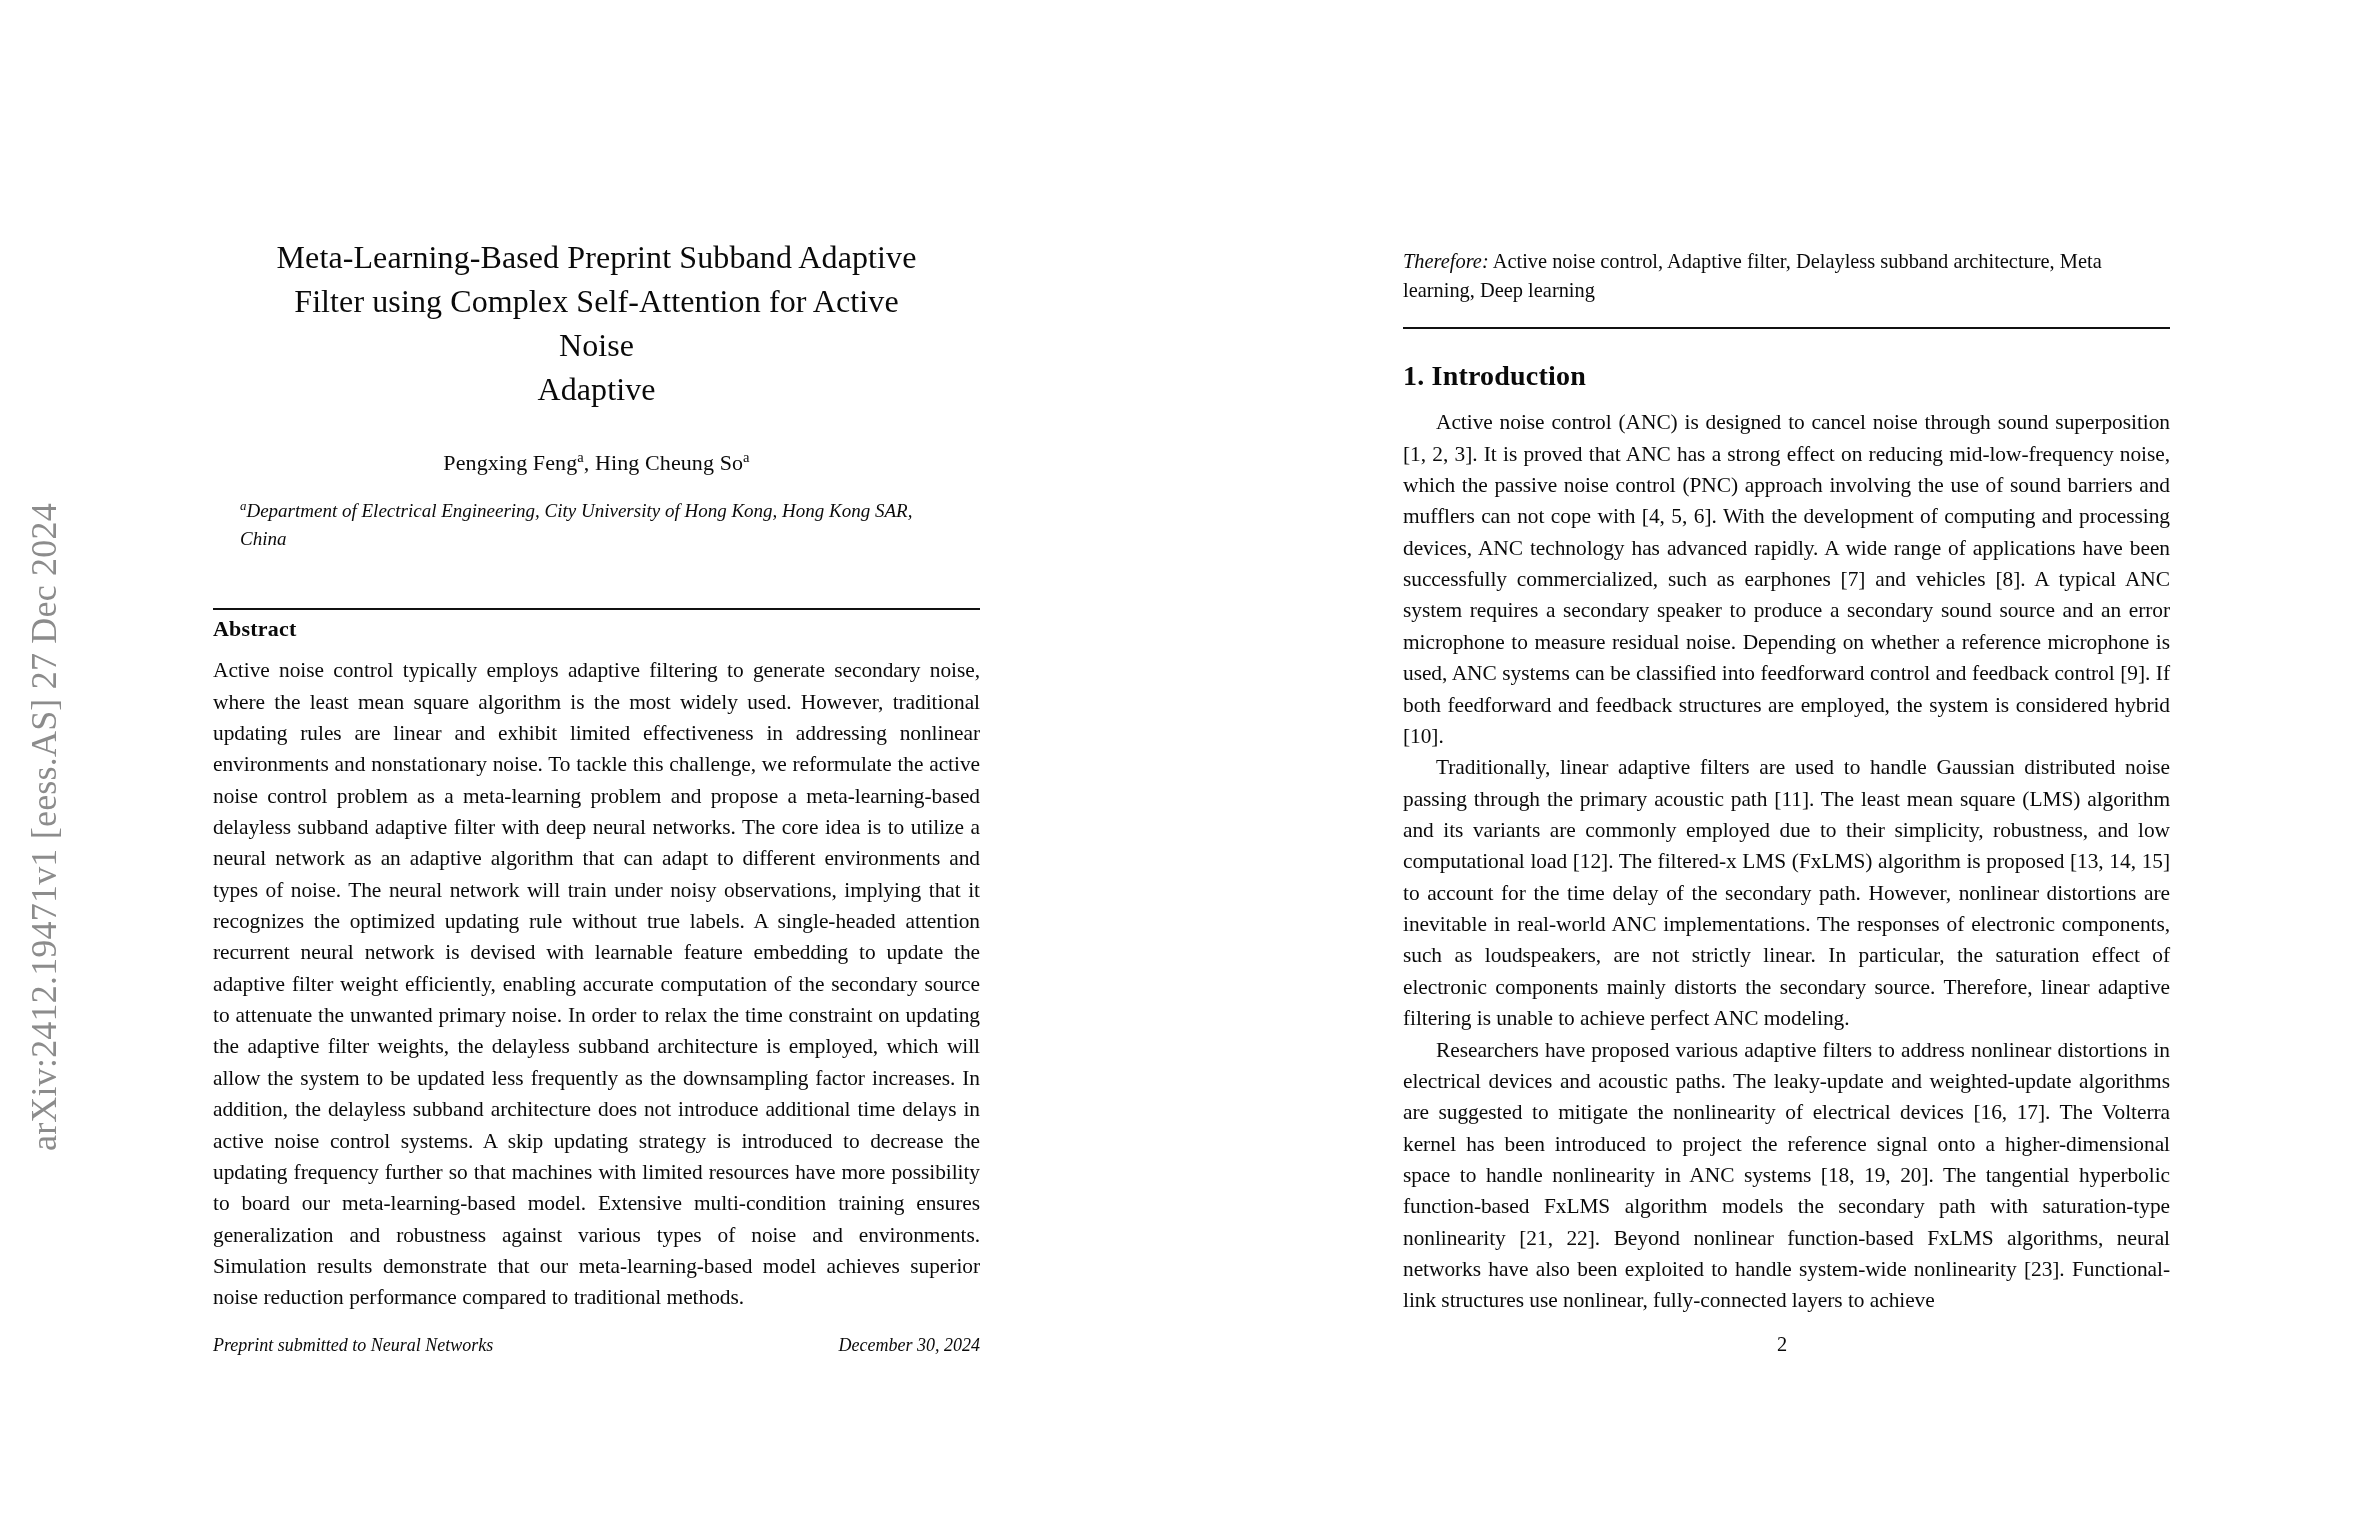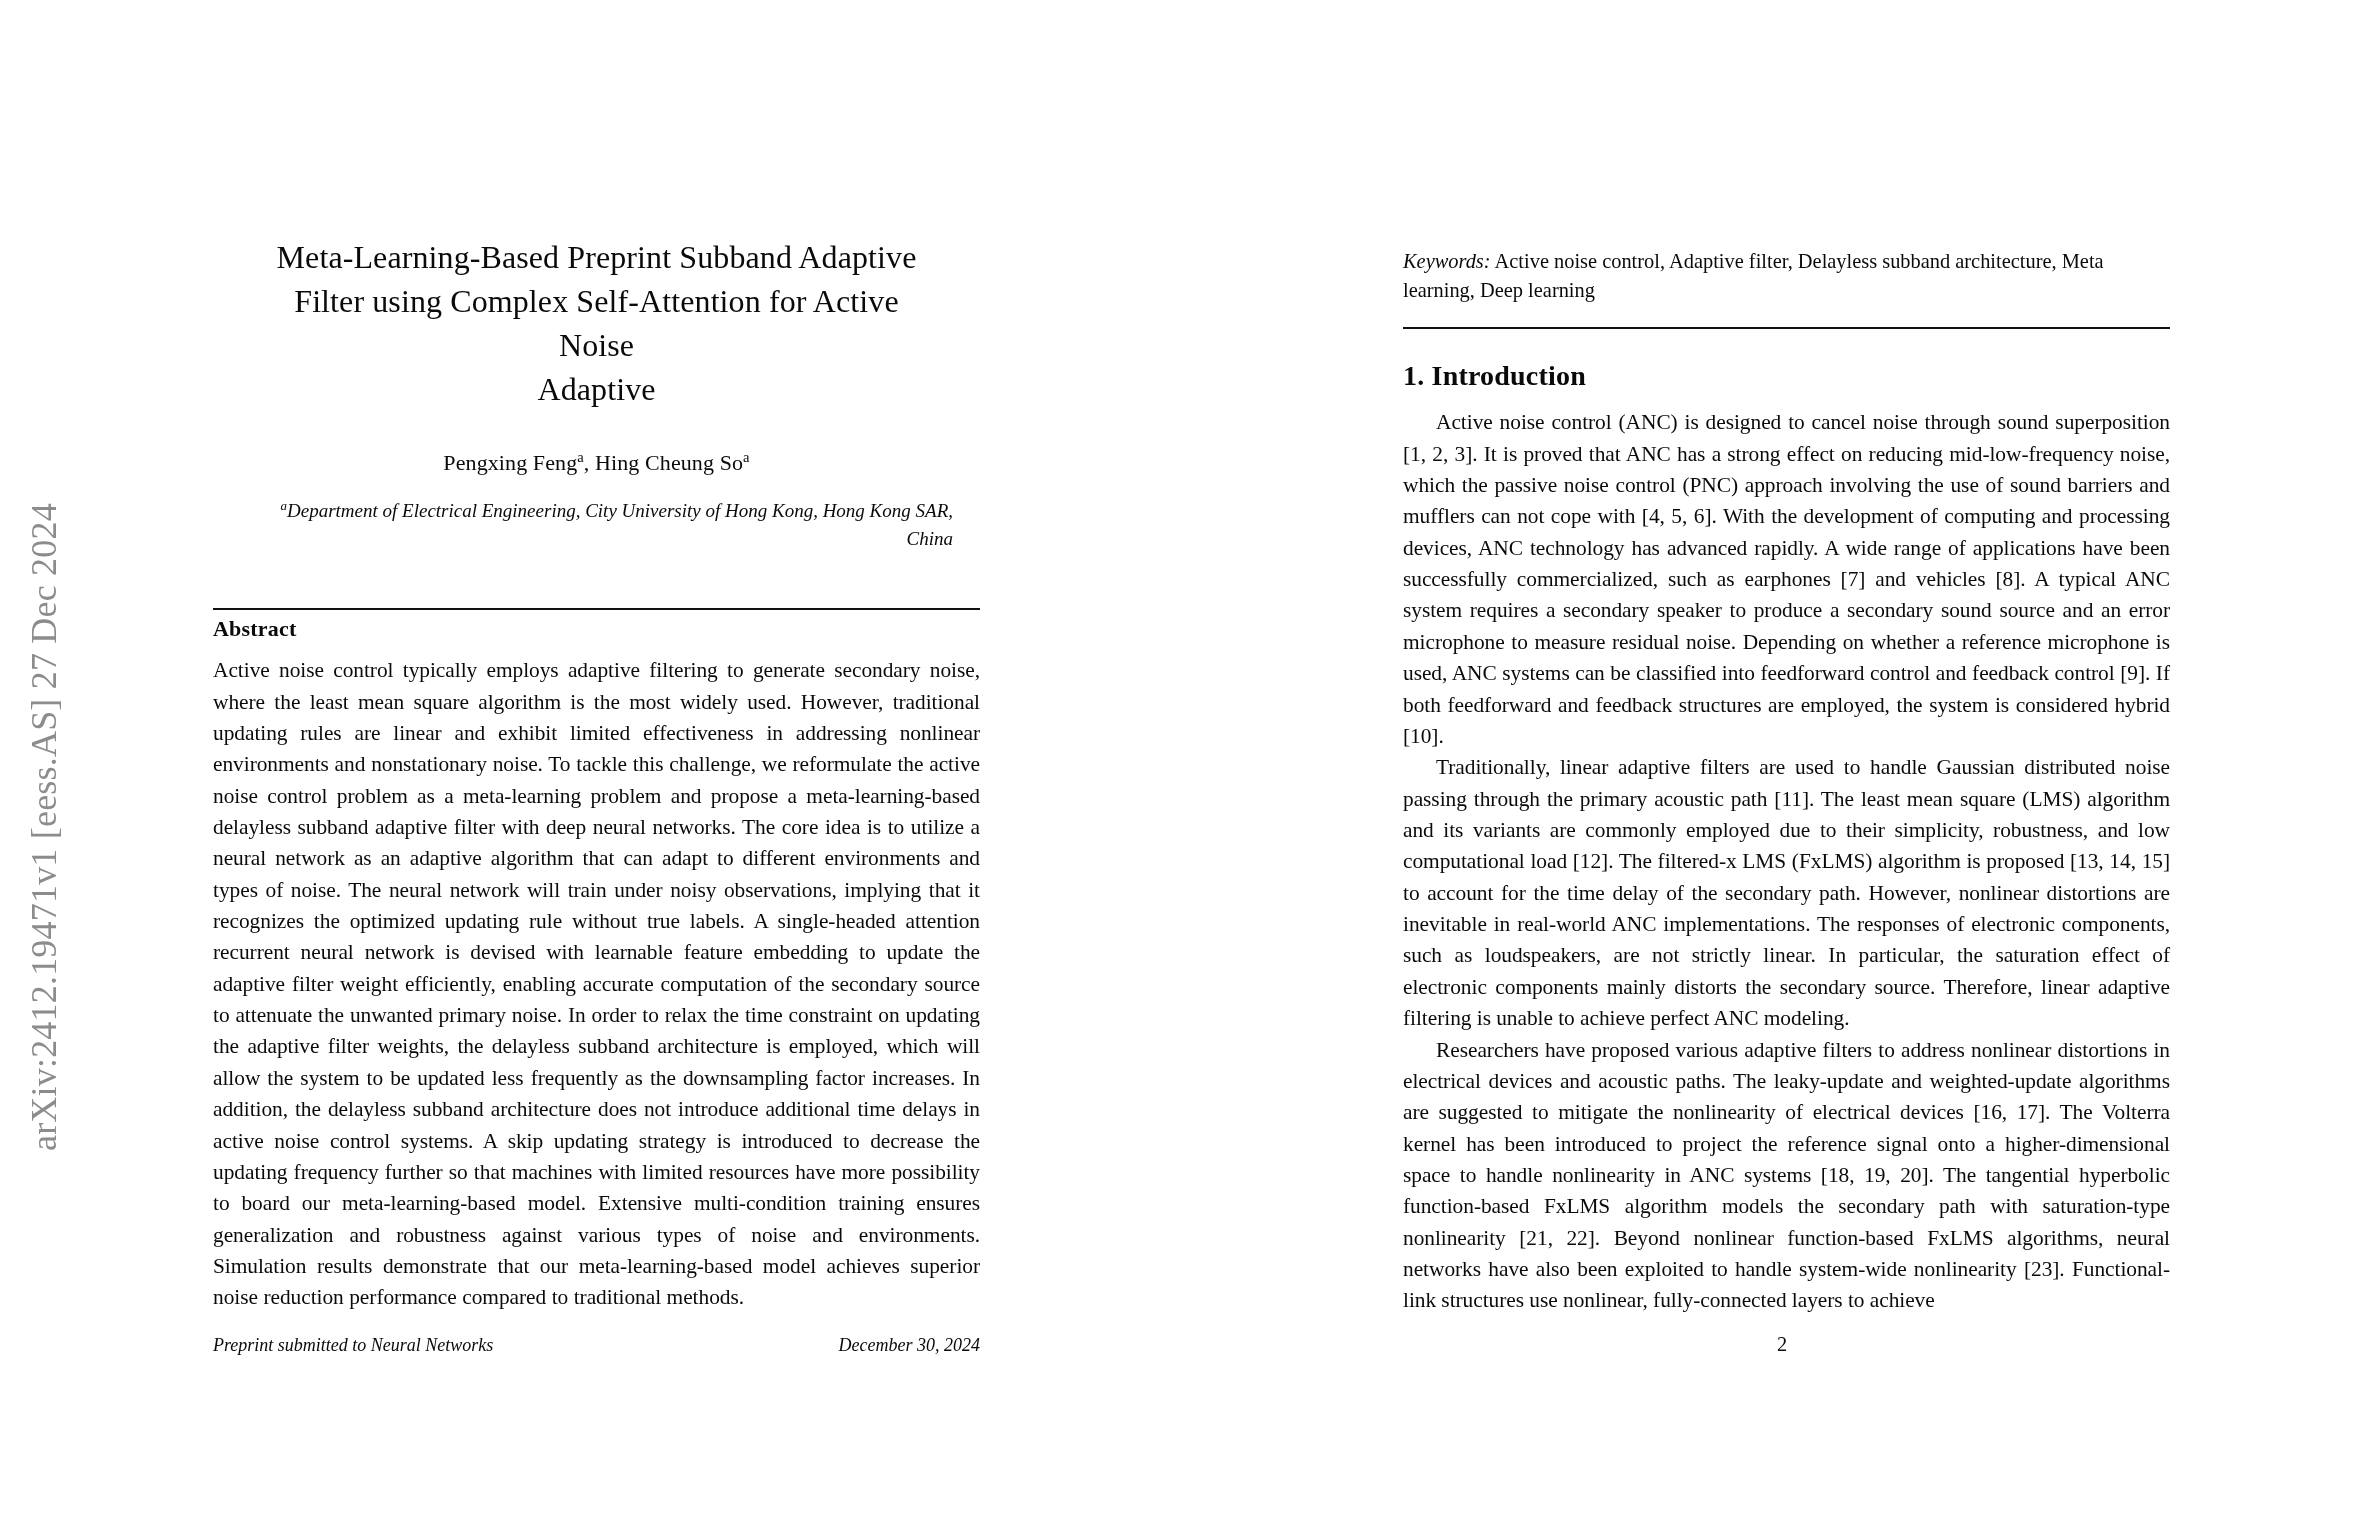--- a/index.html
+++ b/index.html
@@ -79,21 +79,21 @@
   .authors {
     margin-top: 37px;
     text-align: center;
     font-size: 22px;
     letter-spacing: 0.1px;
   }
   .authors sup { font-size: 0.66em; vertical-align: super; }
 
   .affiliation {
     margin-top: 21.3px;
-    text-align: right;
+    text-align: left;
     font-style: italic;
     font-size: 19px;
     line-height: 1.45;
     padding: 0 27px;
     box-sizing: border-box;
   }
   .affiliation sup { font-size: 0.68em; vertical-align: super; font-style: italic; }
 
   .rule {
     height: 1.9px;
@@ -214,21 +214,21 @@
       <span>December 30, 2024</span>
     </div>
 
   </div>
 
   <div class="page-right">
 
     <div class="col-right">
 
       <div class="keywords">
-        <span class="kw-label">Keywords:</span>
+        <span class="kw-label">Therefore:</span>
         <span class="kw-list">Active noise control, Adaptive filter, Delayless subband architecture, Meta learning, Deep learning</span>
       </div>
 
       <div class="rule rule-keywords"></div>
 
       <div class="section-heading">1.  Introduction</div>
 
       <p class="para first">Active noise control (ANC) is designed to cancel noise through sound superposition [1, 2, 3]. It is proved that ANC has a strong effect on reducing mid-low-frequency noise, which the passive noise control (PNC) approach involving the use of sound barriers and mufflers can not cope with [4, 5, 6]. With the development of computing and processing devices, ANC technology has advanced rapidly. A wide range of applications have been successfully commercialized, such as earphones [7] and vehicles [8]. A typical ANC system requires a secondary speaker to produce a secondary sound source and an error microphone to measure residual noise. Depending on whether a reference microphone is used, ANC systems can be classified into feedforward control and feedback control [9]. If both feedforward and feedback structures are employed, the system is considered hybrid [10].</p>
       <p class="para">Traditionally, linear adaptive filters are used to handle Gaussian distributed noise passing through the primary acoustic path [11]. The least mean square (LMS) algorithm and its variants are commonly employed due to their simplicity, robustness, and low computational load [12]. The filtered-x LMS (FxLMS) algorithm is proposed [13, 14, 15] to account for the time delay of the secondary path. However, nonlinear distortions are inevitable in real-world ANC implementations. The responses of electronic components, such as loudspeakers, are not strictly linear. In particular, the saturation effect of electronic components mainly distorts the secondary source. Therefore, linear adaptive filtering is unable to achieve perfect ANC modeling.</p>
       <p class="para">Researchers have proposed various adaptive filters to address nonlinear distortions in electrical devices and acoustic paths. The leaky-update and weighted-update algorithms are suggested to mitigate the nonlinearity of electrical devices [16, 17]. The Volterra kernel has been introduced to project the reference signal onto a higher-dimensional space to handle nonlinearity in ANC systems [18, 19, 20]. The tangential hyperbolic function-based FxLMS algorithm models the secondary path with saturation-type nonlinearity [21, 22]. Beyond nonlinear function-based FxLMS algorithms, neural networks have also been exploited to handle system-wide nonlinearity [23]. Functional-link structures use nonlinear, fully-connected layers to achieve</p>

